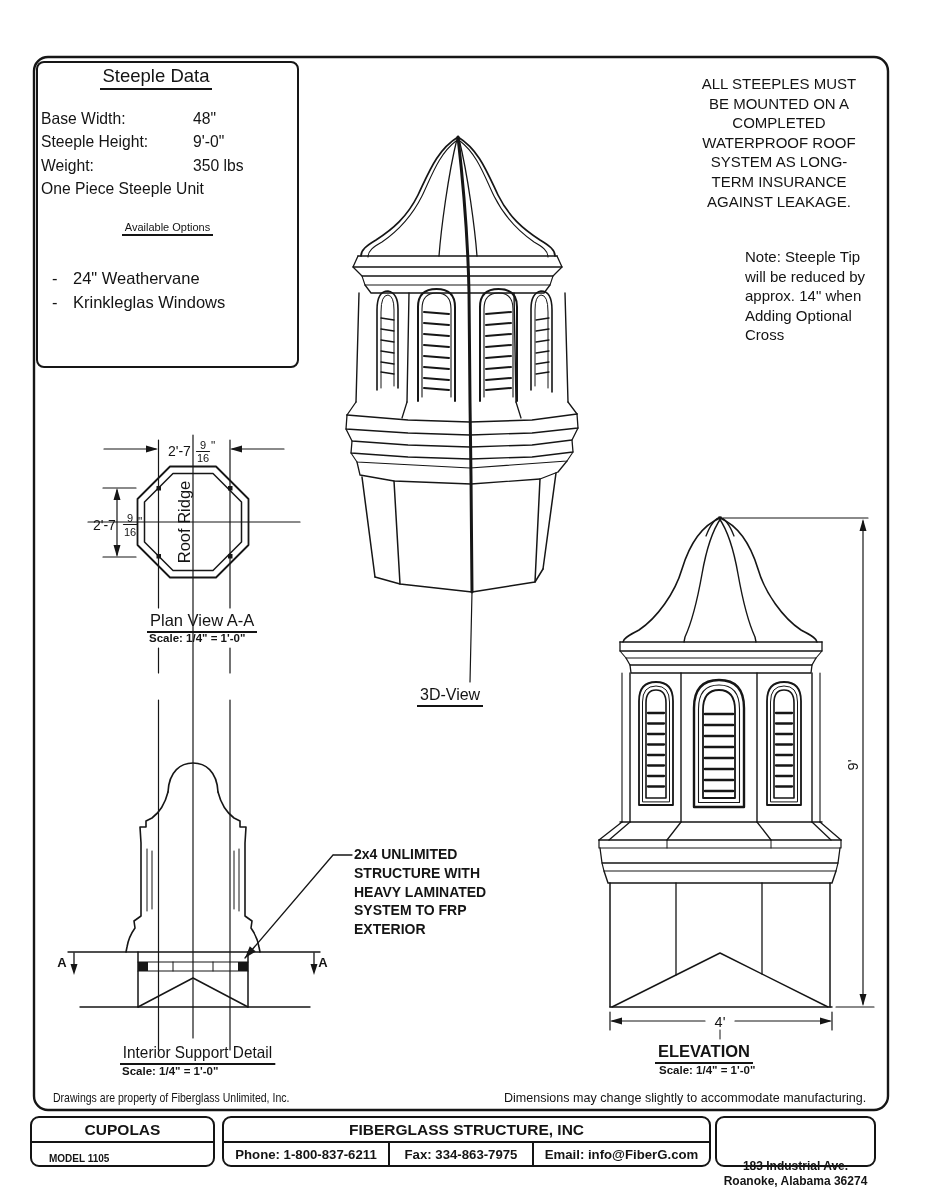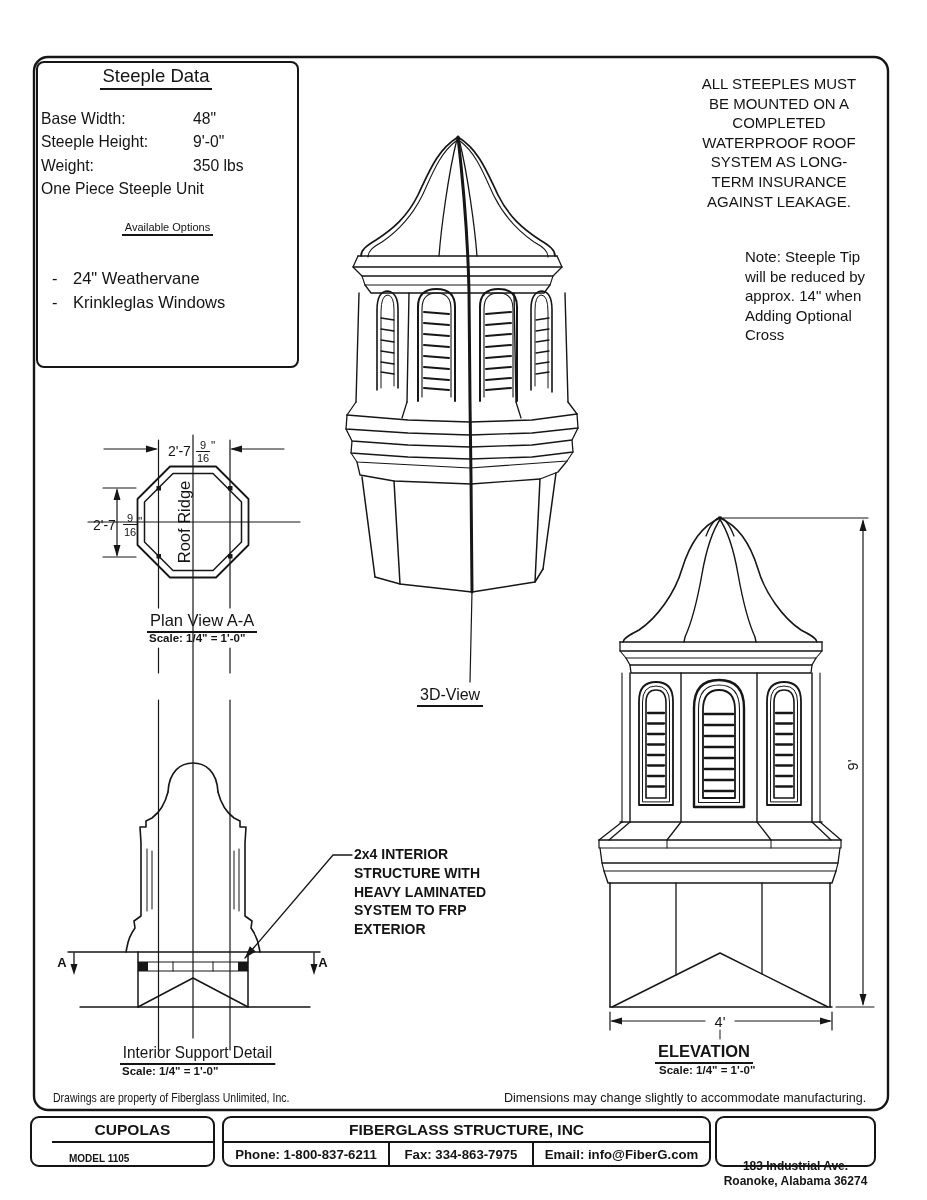--- a/index.html
+++ b/index.html
@@ -31,21 +31,21 @@
   .int-scale{left:122px;top:1065px;}
   .elev-label{left:655px;top:1042px;font-weight:600;}
   .elev-scale{left:659px;top:1064px;}
   .callout{left:354px;top:845px;font-size:14px;line-height:18.8px;font-weight:600;}
   .callout span{display:block;}
   
   .foot-l{left:53px;top:1090px;font-size:13.5px;font-weight:500;white-space:nowrap;transform:scaleX(.78);transform-origin:left top;}
   .foot-r{left:504px;top:1090px;font-size:13.5px;font-weight:500;white-space:nowrap;transform:scaleX(.93);transform-origin:left top;}
   
   .tb{position:absolute;z-index:2;border:2.2px solid #141414;border-radius:9px;background:#fff;box-sizing:border-box;}
-  .tb-left{left:30px;top:1116px;width:185px;height:51px;padding-left:20px;}
+  .tb-left{left:30px;top:1116px;width:185px;height:51px;}
   .tb-mid{left:222px;top:1116px;width:489px;height:51px;}
   .tb-right{left:715px;top:1116px;width:161px;height:51px;}
   .tb-row1{height:23px;border-bottom:2.2px solid #141414;display:flex;align-items:center;justify-content:center;
            font-size:15.5px;font-weight:700;}
   .tb-row2{height:30px;display:flex;align-items:center;font-size:10px;font-weight:700;padding-left:17px;}
   .tb-cells{display:flex;height:23px;}
   .tb-cell{display:flex;align-items:center;justify-content:center;font-size:13.2px;font-weight:600;box-sizing:border-box;}
   .c-phone{width:166px;border-right:2.2px solid #141414;}
   .c-fax{width:144px;border-right:2.2px solid #141414;}
   .c-email{flex:1;}
@@ -299,21 +299,21 @@
 
   <div class="txt vlabel plan-label"><span class="u">Plan View A-A</span></div>
   <div class="txt vscale plan-scale">Scale: 1/4" = 1'-0"</div>
 
   <div class="txt vlabel d3-label"><span class="u">3D-View</span></div>
 
   <div class="txt vlabel int-label"><span class="u">Interior Support Detail</span></div>
   <div class="txt vscale int-scale">Scale: 1/4" = 1'-0"</div>
 
   <div class="txt callout">
-    <span>2x4 INTERIOR</span>
+    <span>2x4 UNLIMITED</span>
     <span>STRUCTURE WITH</span>
     <span>HEAVY LAMINATED</span>
     <span>SYSTEM TO FRP</span>
     <span>EXTERIOR</span>
   </div>
 
   <div class="txt vlabel elev-label"><span class="u">ELEVATION</span></div>
   <div class="txt vscale elev-scale">Scale: 1/4" = 1'-0"</div>
 
   <div class="txt foot-l">Drawings are property of Fiberglass Unlimited, Inc.</div>

